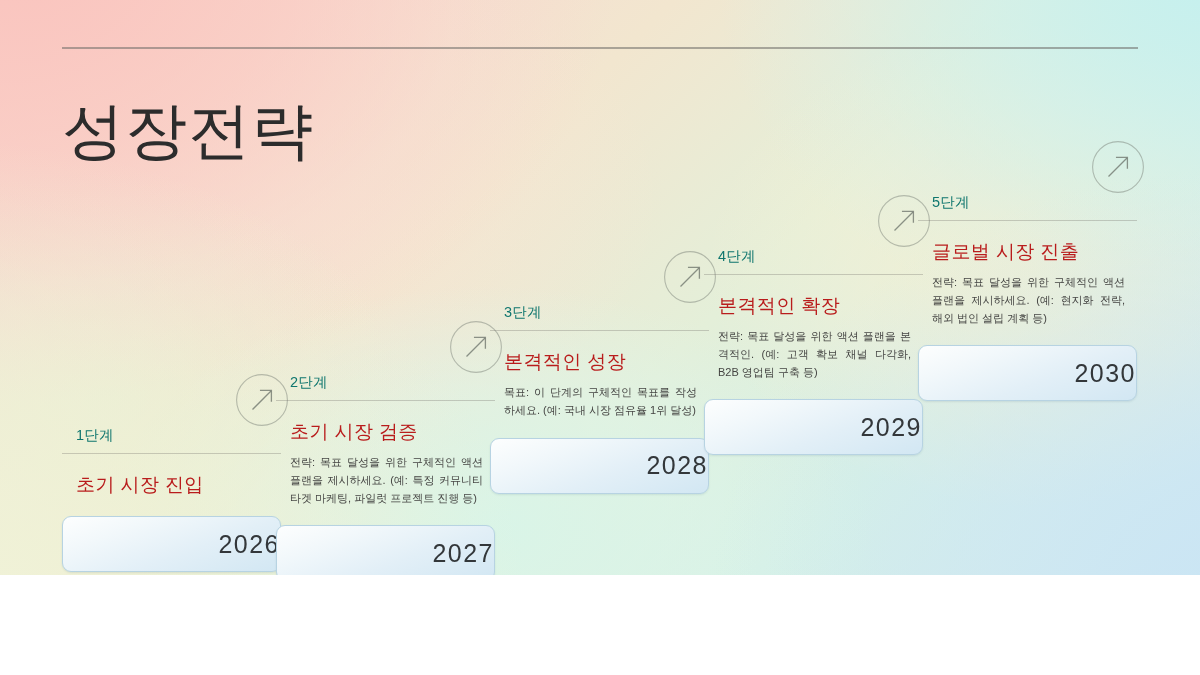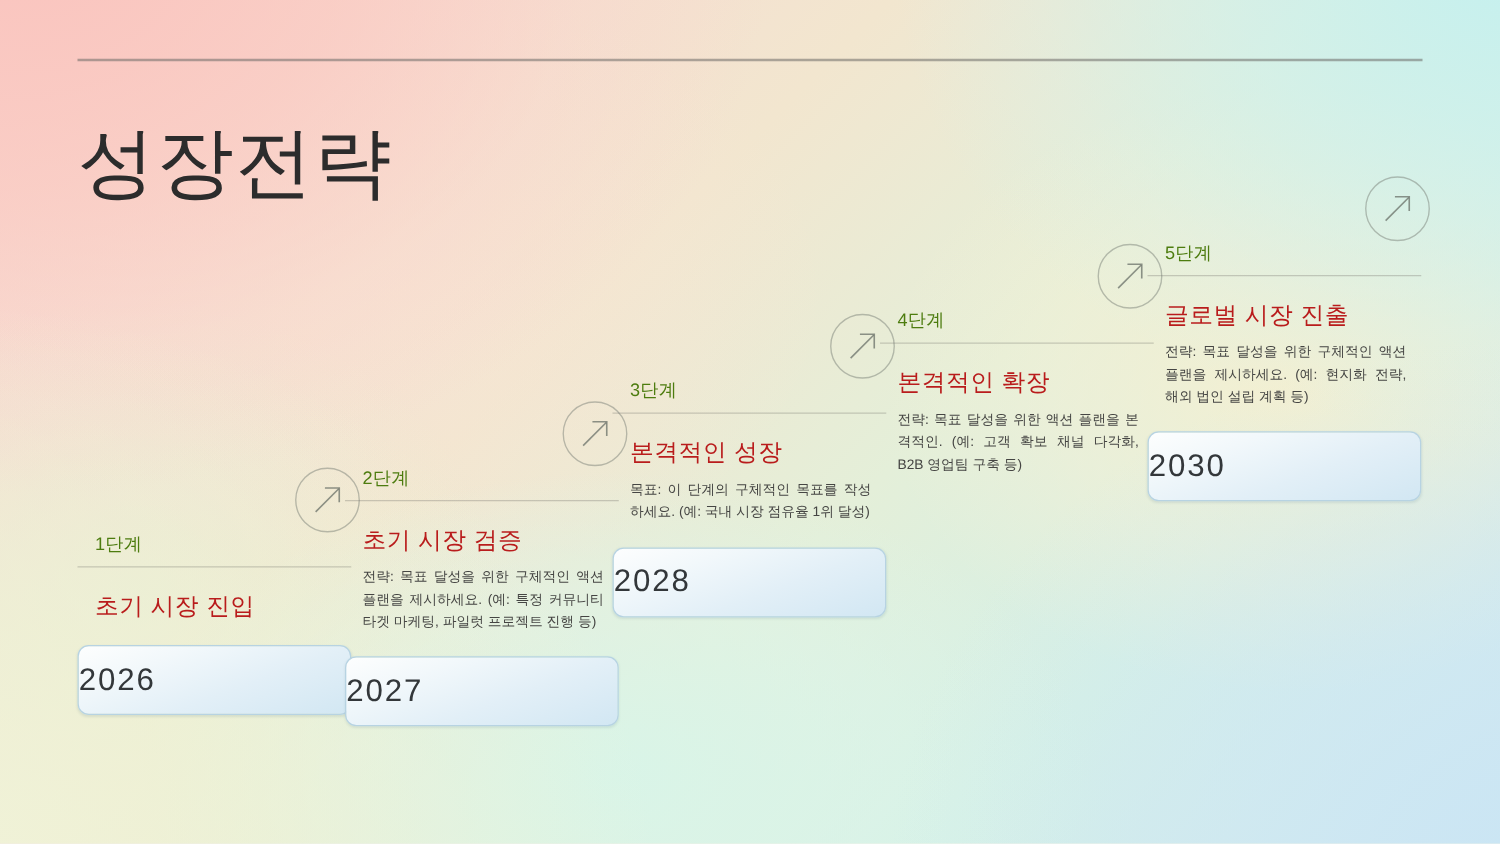--- a/index.html
+++ b/index.html
@@ -4,21 +4,21 @@
 <style>
   html, body {
     margin: 0;
     padding: 0;
     background: #ffffff;
   }
 
   #slide {
     position: relative;
     width: 1200px;
-    height: 675px;
+    height: 575px;
     overflow: hidden;
     font-family: "Liberation Sans", "DejaVu Sans", sans-serif;
     background: #e8eadf;
   }
 
   
   .bg-layer {
     position: absolute;
     inset: 0;
     pointer-events: none;
@@ -118,21 +118,21 @@
     position: relative;
     height: 58px;
   }
 
   .step-badge {
     position: absolute;
     left: 14px;
     bottom: 8px;
     font-size: 14.5px;
     font-weight: 400;
-    color: #4d7c0f;
+    color: #0f766e;
     letter-spacing: 0.2px;
   }
 
   .arrow-circle {
     position: absolute;
     right: -8px;
     top: -22px;
     width: 54px;
     height: 54px;
   }
@@ -177,21 +177,21 @@
     border-radius: 9px;
     border: 1px solid #b7d3e2;
     background: linear-gradient(160deg,
       #fdfefe 0%,
       #f2f8fb 26%,
       #e2eff7 60%,
       #d2e7f3 100%);
     box-shadow: 0 1px 2px rgba(80,110,130,0.14);
     display: flex;
     align-items: center;
-    justify-content: flex-start;
+    justify-content: flex-end;
   }
 
   .year-text {
     font-size: 25px;
     font-weight: 300;
     color: #33373a;
     letter-spacing: 1.5px;
   }
 </style>
 </head>
@@ -284,20 +284,23 @@
           <path d="M17.5 36.5 L36 18" fill="none" stroke="rgba(105,112,104,0.75)" stroke-width="1.3"></path>
           <path d="M25.6 17.4 L36.4 17.4 L36.4 28.2" fill="none" stroke="rgba(105,112,104,0.75)" stroke-width="1.3" stroke-linecap="square"></path>
         </svg>
       </span>
     </div>
     <div class="step-divider"></div>
     <div class="step-body">
       <div class="step-title">본격적인 확장</div>
       <p class="step-desc">전략: 목표 달성을 위한 액션 플랜을 본격적인. (예: 고객 확보 채널 다각화, B2B 영업팀 구축 등)</p>
     </div>
+    <div class="year-card">
+      <span class="year-text">2029</span>
+    </div>
   </div>
 
   <div class="step" style="left:918px; top:162px;">
     <div class="step-head">
       <span class="step-badge">5단계</span>
       <span class="arrow-circle">
         <svg width="54" height="54" viewBox="0 0 54 54">
           <circle cx="27" cy="27" r="25.4" fill="none" stroke="rgba(120,126,118,0.48)" stroke-width="1.1"></circle>
           <path d="M17.5 36.5 L36 18" fill="none" stroke="rgba(105,112,104,0.75)" stroke-width="1.3"></path>
           <path d="M25.6 17.4 L36.4 17.4 L36.4 28.2" fill="none" stroke="rgba(105,112,104,0.75)" stroke-width="1.3" stroke-linecap="square"></path>

